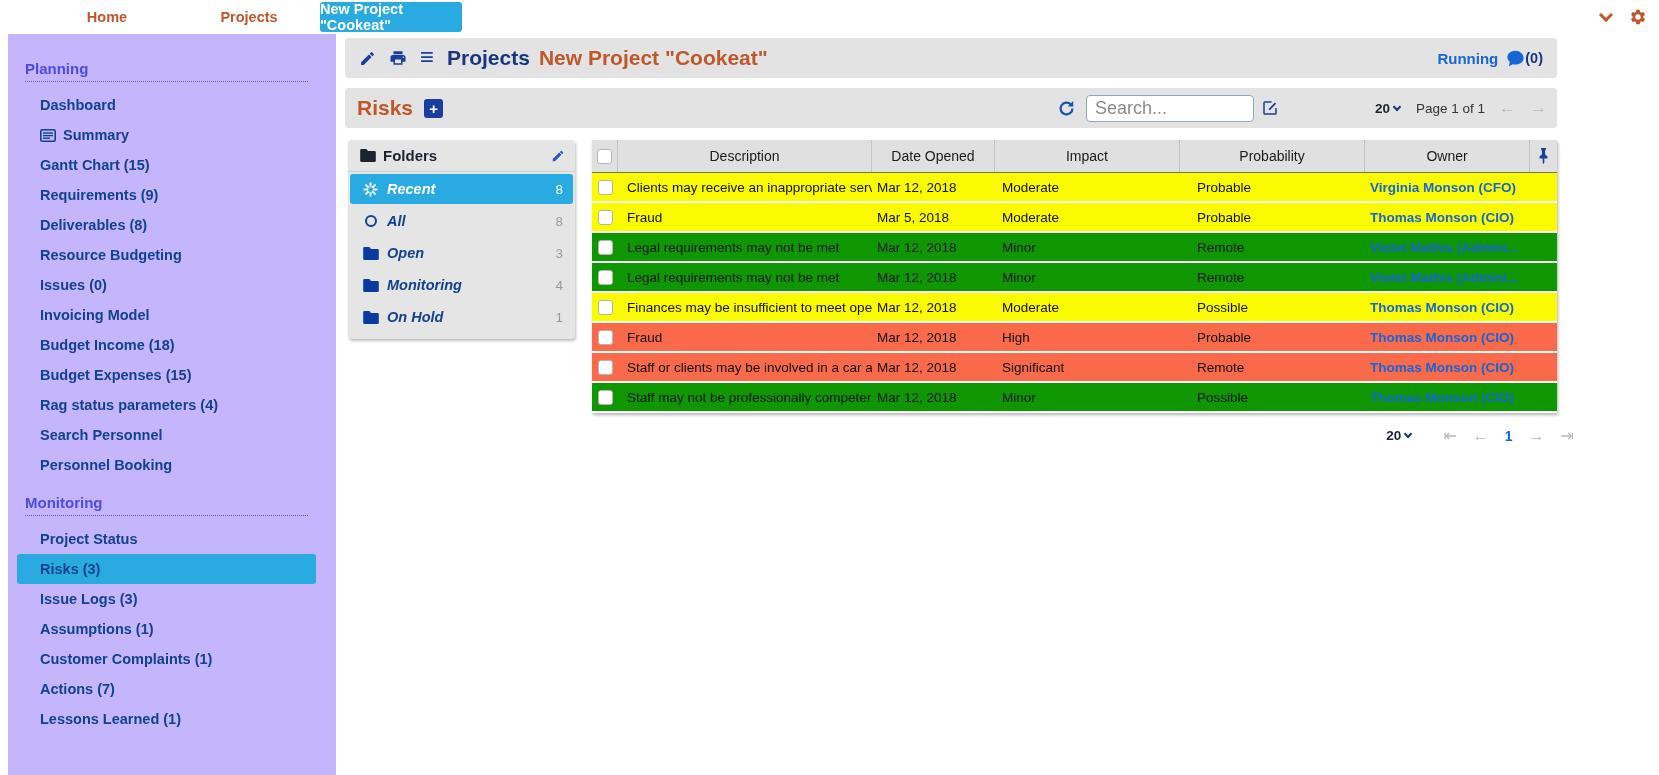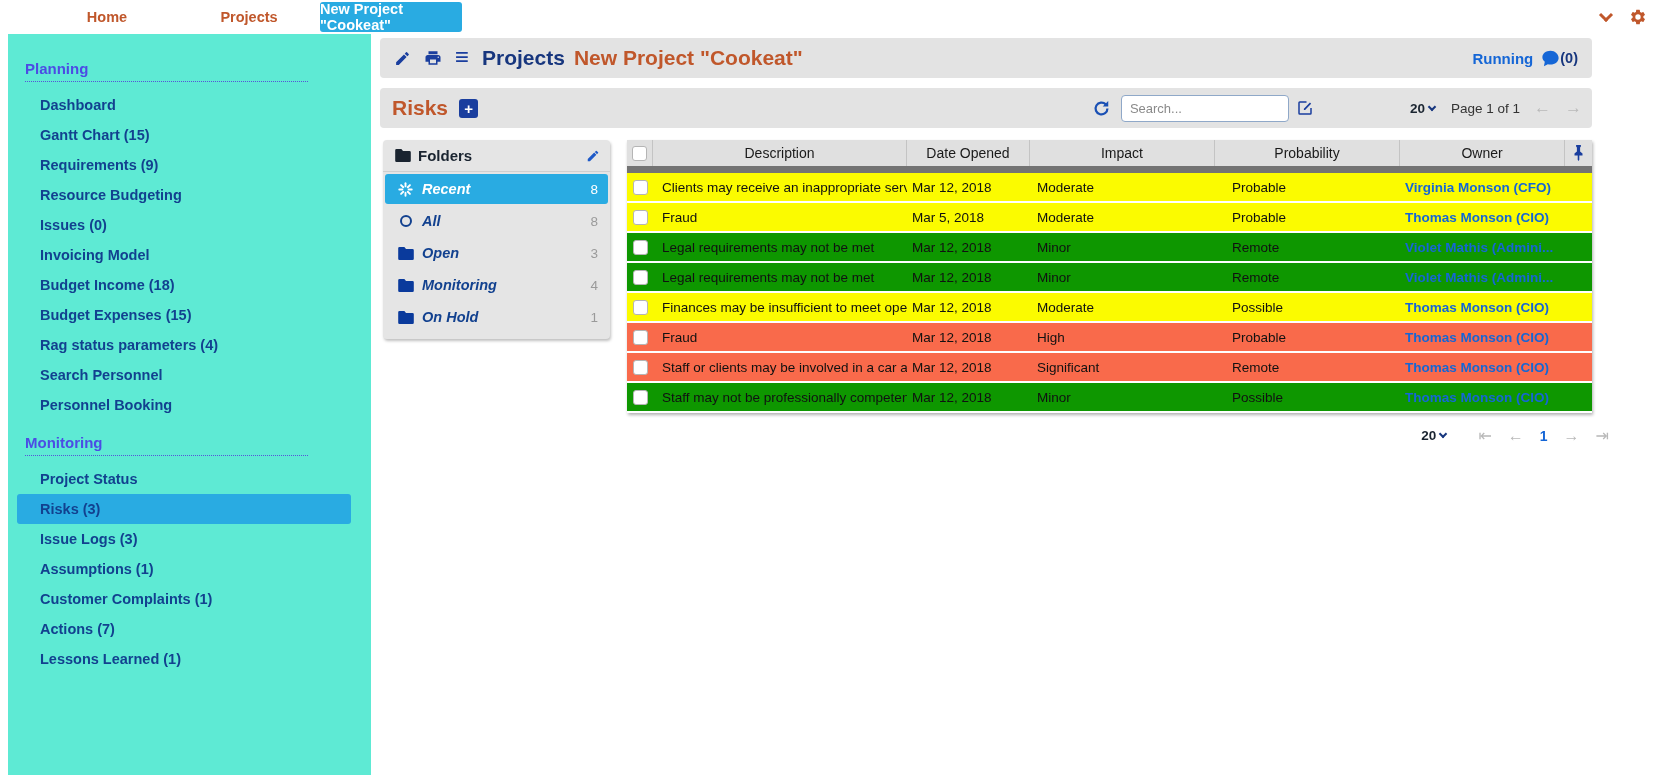--- a/index.html
+++ b/index.html
@@ -11,21 +11,21 @@
   .topbar .tabs { display:flex; margin-left:36px; height:100%; }
   .top-tab { width:142px; height:30px; margin-top:2px; display:flex; align-items:center; justify-content:center;
     font-size:14.5px; font-weight:600; color:#C0572B; cursor:pointer; border-radius:3px; }
   .top-tab[data-active="true"] { background:#29ABE2; color:#fff; }
   .topbar-icons { position:absolute; right:12px; top:0; height:34px; display:flex; align-items:center; gap:18px; }
   .chev { display:inline-block; width:10px; height:10px; border-right:3px solid #C0572B; border-bottom:3px solid #C0572B;
     transform:rotate(45deg); margin-top:-5px; }
 
   
   .layout { display:flex; height:741px; }
-  .sidebar { width:363px; margin-left:8px; background:#5eead4; height:100%; padding:20px 12px 0 0; flex:none; }
+  .sidebar { width:328px; margin-left:8px; background:#c4b5fd; height:100%; padding:20px 12px 0 0; flex:none; }
   .main { flex:1; margin-left:9px; margin-right:102px; padding-top:4px; }
 
   
   .side-section-header { font-size:15px; font-weight:bold; color:#4C4CE4; padding:6px 0 4px 17px; }
   .side-rule { border-bottom:1px dotted #5555D8; width:283px; margin-left:17px; margin-bottom:8px; }
   .side-item { height:30px; display:flex; align-items:center; padding-left:23px; font-size:14.5px; font-weight:600;
     color:#12418F; cursor:pointer; margin:0 8px 0 9px; border-radius:3px;text-align:center; }
   .side-item[data-selected="true"] { background:#29ABE2; }
   .side-item .item-icon { margin-right:7px; display:inline-flex; }
   .side-gap { height:8px; }
@@ -39,21 +39,21 @@
   .crumb-title { font-size:21px; font-weight:600; color:#C0572B; margin-left:9px; }
   .hdr-right { position:absolute; right:14px; display:flex; align-items:center; }
   .running { color:#1566D6; font-weight:bold; font-size:15px; margin-right:8px; cursor:pointer; }
   .comment-count { color:#17367E; font-size:14.5px; font-weight:600; }
 
   .risks-bar { margin-bottom:12px; }
   .risks-title { font-size:21px; font-weight:600; color:#C0572B; margin-left:12px; }
   .plus-btn { width:19px; height:19px; background:#1A3E9E; border-radius:3px; color:#fff; font-size:15px; font-weight:bold;
     display:flex; align-items:center; justify-content:center; margin-left:11px; cursor:pointer; line-height:1; }
   .risks-right { position:absolute; right:10px; display:flex; align-items:center; }
-  .search-input { width:168px; height:27px; border:1px solid #8FA8C8; border-radius:4px; padding:0 8px; font-size:13px;
+  .search-input { width:168px; height:27px; border:1px solid #8FA8C8; border-radius:4px; padding:0 8px; font-size:18px;
     font-family:"Liberation Sans",sans-serif; color:#333; background:#fff; outline:none; margin-left:10px; }
   .search-input::placeholder { color:#8a8a8a; }
   .compose-icon { margin-left:7px; cursor:pointer; display:flex; }
   .pgsize { display:flex; align-items:center; gap:4px; font-size:13.5px; color:#1A2430; font-weight:600; cursor:pointer; }
   .pgsize .chev-sm { width:6px; height:6px; border-right:2px solid #17367E; border-bottom:2px solid #17367E;
     transform:rotate(45deg); margin-top:-3px; }
   .page-info { font-size:13.5px; color:#333; margin-left:16px; }
   .pg-arrow { font-size:17px; color:#B9B9B9; margin-left:14px; cursor:default; }
 
   
@@ -68,21 +68,21 @@
     font-size:14.5px; font-weight:600; color:#12418F; cursor:pointer; border-radius:3px; }
   .folder-item[data-selected="true"] { background:#29ABE2; color:#fff; }
   .folder-item .f-icon { width:17px; margin-right:8px; display:inline-flex; justify-content:center; }
   .folder-item .f-label { flex:1;font-style:italic; }
   .folder-item .f-count { font-size:13.5px; color:#9A9A9A; font-weight:400; }
   .folder-item[data-selected="true"] .f-count { color:#fff; }
   .circle-icon { width:12px; height:12px; border:2.5px solid #12418F; border-radius:50%; display:inline-block; }
 
   .table-wrap { margin-left:17px; width:965px; }
   .rtable { width:965px; box-shadow:1px 2px 3px rgba(0,0,0,.3); }
-  .thead { display:flex; height:33px; background:#E0E0E0; align-items:stretch; border-bottom:7px solid #737373; }
+  .thead { display:flex; height:33px; background:#E0E0E0; align-items:stretch; border-bottom:1px solid #737373; }
   .th { display:flex; align-items:center; justify-content:center; font-size:14px; color:#1A1A1A;
     border-right:1px solid #C4C4C4; }
   .th:last-child { border-right:none; }
   .col-check { width:26px; flex:none; display:flex; align-items:center; justify-content:center; }
   .col-desc { width:254px; flex:none; }
   .col-date { width:123px; flex:none; }
   .col-impact { width:185px; flex:none; }
   .col-prob { width:185px; flex:none; }
   .col-owner { width:165px; flex:none; }
   .col-pin { width:27px; flex:none; display:flex; align-items:center; justify-content:center; }
@@ -131,26 +131,41 @@
   <div class="sidebar">
     <div class="side-section-header">Planning</div>
     <div class="side-rule"></div>
     <div>
 
     <div class="side-item">
 
         <span>Dashboard</span>
       </div>
         <div class="side-item">
+        <span class="item-icon">
+          <svg width="16" height="13" viewBox="0 0 16 13">
+              <rect x="0.8" y="0.8" width="14.4" height="11.4" rx="1.5" fill="none" stroke="#12418F" stroke-width="1.6"></rect>
+              <line x1="3" y1="4" x2="13" y2="4" stroke="#12418F" stroke-width="1.4"></line>
+              <line x1="3" y1="6.6" x2="13" y2="6.6" stroke="#12418F" stroke-width="1.4"></line>
+              <line x1="3" y1="9.2" x2="10" y2="9.2" stroke="#12418F" stroke-width="1.4"></line>
+            </svg>
+        </span>
+        <span>Summary</span>
+      </div>
+        <div class="side-item">
 
         <span>Gantt Chart (15)</span>
       </div>
         <div class="side-item">
 
         <span>Requirements (9)</span>
+      </div>
+        <div class="side-item">
+
+        <span>Deliverables (8)</span>
       </div>
         <div class="side-item">
 
         <span>Resource Budgeting</span>
       </div>
         <div class="side-item">
 
         <span>Issues (0)</span>
       </div>
         <div class="side-item">

